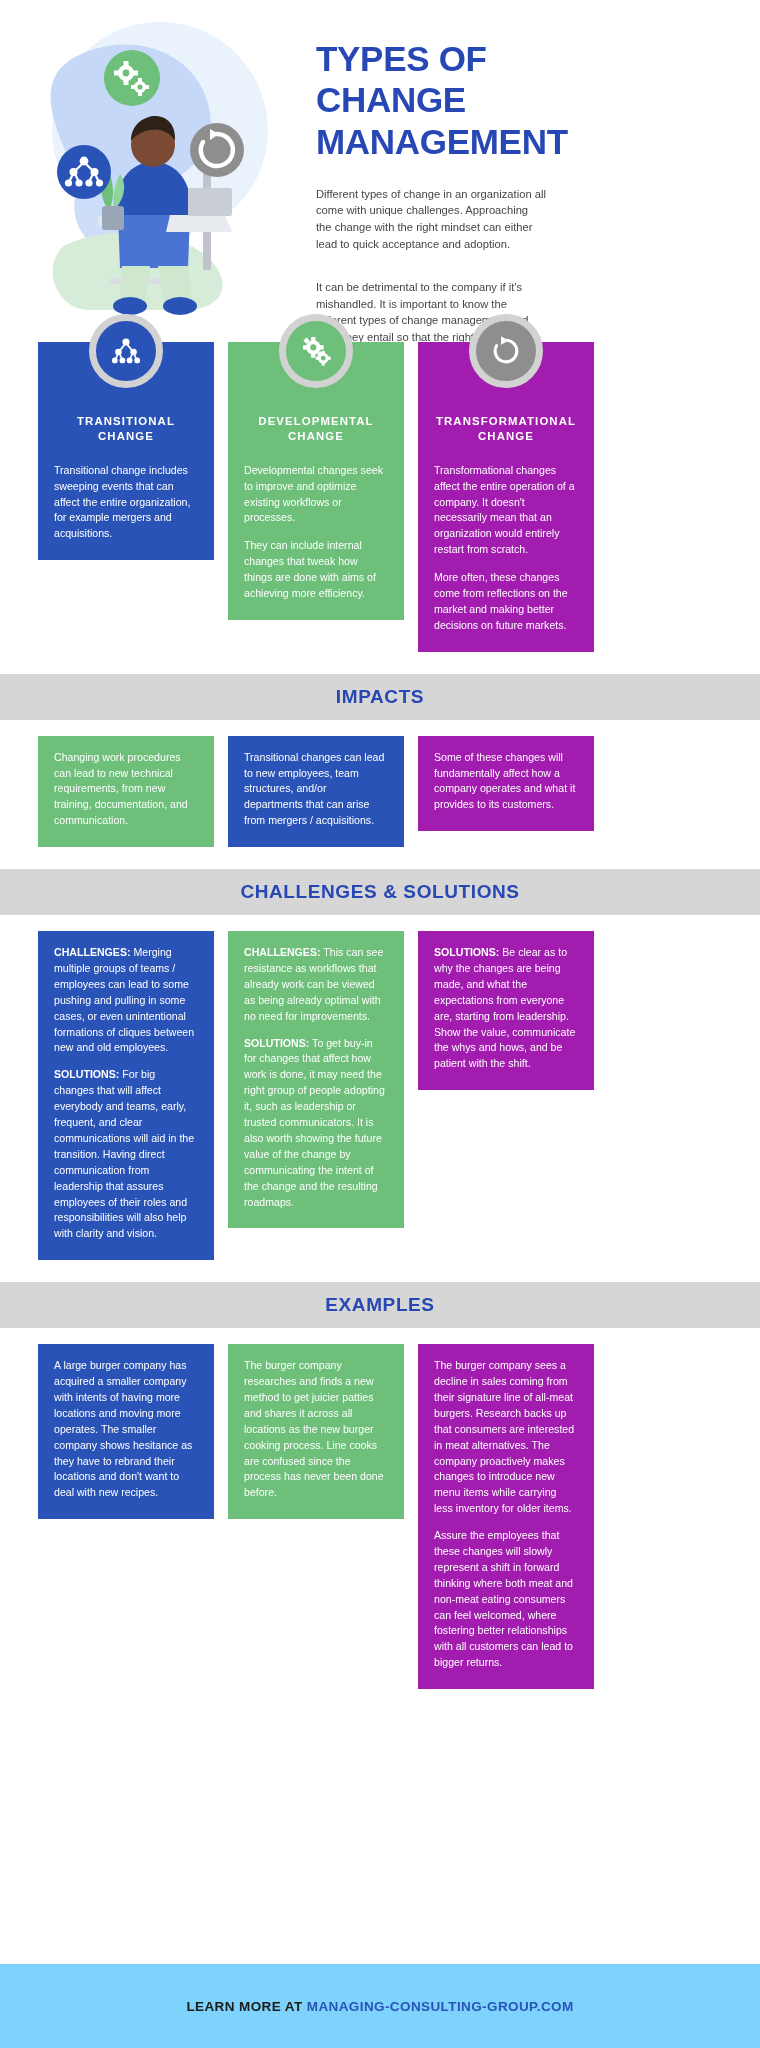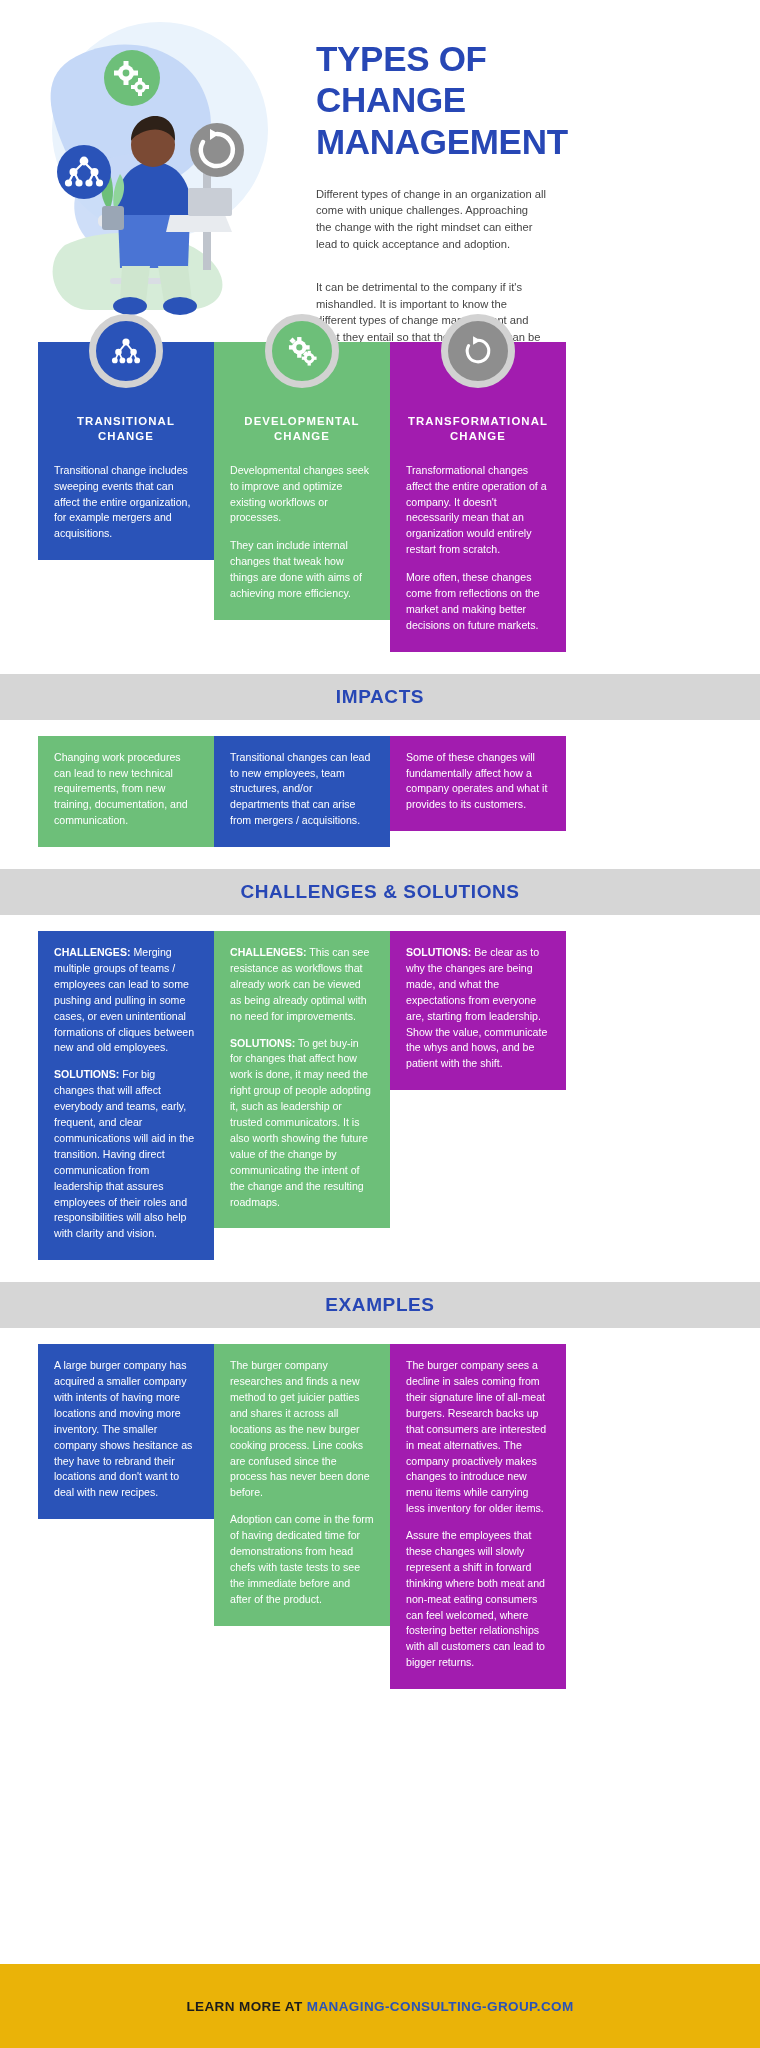--- a/index.html
+++ b/index.html
@@ -32,20 +32,21 @@
     color: #454545;
     font-size: 11.2px;
     line-height: 1.48;
   }
   .intro p + p { margin-top: 27px; }
 
   
   .cols {
     position: relative;
     display: flex;
+    gap: 14px;
     padding: 0 38px;
   }
   .col { width: 176px; position: relative; }
 
   .card {
     padding: 14px 16px 18px 16px;
     color: #ffffff;
     font-size: 10.6px;
     line-height: 1.5;
   }
@@ -95,21 +96,21 @@
     color: #2747b5;
     font-size: 19px;
     font-weight: bold;
     letter-spacing: 0.6px;
   }
 
   
   .footer {
     position: absolute; left: 0; bottom: 0;
     width: 760px; height: 84px;
-    background: #eab308;
+    background: #7dd3fc;
     display: flex; align-items: center; justify-content: center;
   }
   .footer-inner { font-size: 13.5px; font-weight: bold; letter-spacing: 0.4px; }
   .footer-lead { color: #1c1c1c; }
   .footer-url  { color: #2a53b8; }
 
   .spacer-sm { height: 16px; }
   .spacer-md { height: 22px; }
 </style>
 </head>
@@ -339,27 +340,26 @@
 
 <div class="spacer-md"></div>
 
 <div class="band">
   <span class="band-title">EXAMPLES</span>
 </div>
 <div class="spacer-sm"></div>
 <div class="cols">
   <div class="col">
     <div class="card blue">
-      <p>A large burger company has acquired a smaller company with intents of having more locations and moving more inventory. The smaller company shows hesitance as they have to rebrand their locations and don't want to deal with new recipes.</p>
+      <p>A large burger company has acquired a smaller company with intents of having more locations and moving more operates. The smaller company shows hesitance as they have to rebrand their locations and don't want to deal with new recipes.</p>
     </div>
   </div>
   <div class="col">
     <div class="card green">
       <p>The burger company researches and finds a new method to get juicier patties and shares it across all locations as the new burger cooking process. Line cooks are confused since the process has never been done before.</p>
-      <p>Adoption can come in the form of having dedicated time for demonstrations from head chefs with taste tests to see the immediate before and after of the product.</p>
     </div>
   </div>
   <div class="col">
     <div class="card gray">
       <p>The burger company sees a decline in sales coming from their signature line of all-meat burgers. Research backs up that consumers are interested in meat alternatives. The company proactively makes changes to introduce new menu items while carrying less inventory for older items.</p>
       <p>Assure the employees that these changes will slowly represent a shift in forward thinking where both meat and non-meat eating consumers can feel welcomed, where fostering better relationships with all customers can lead to bigger returns.</p>
     </div>
   </div>
 </div>
 

